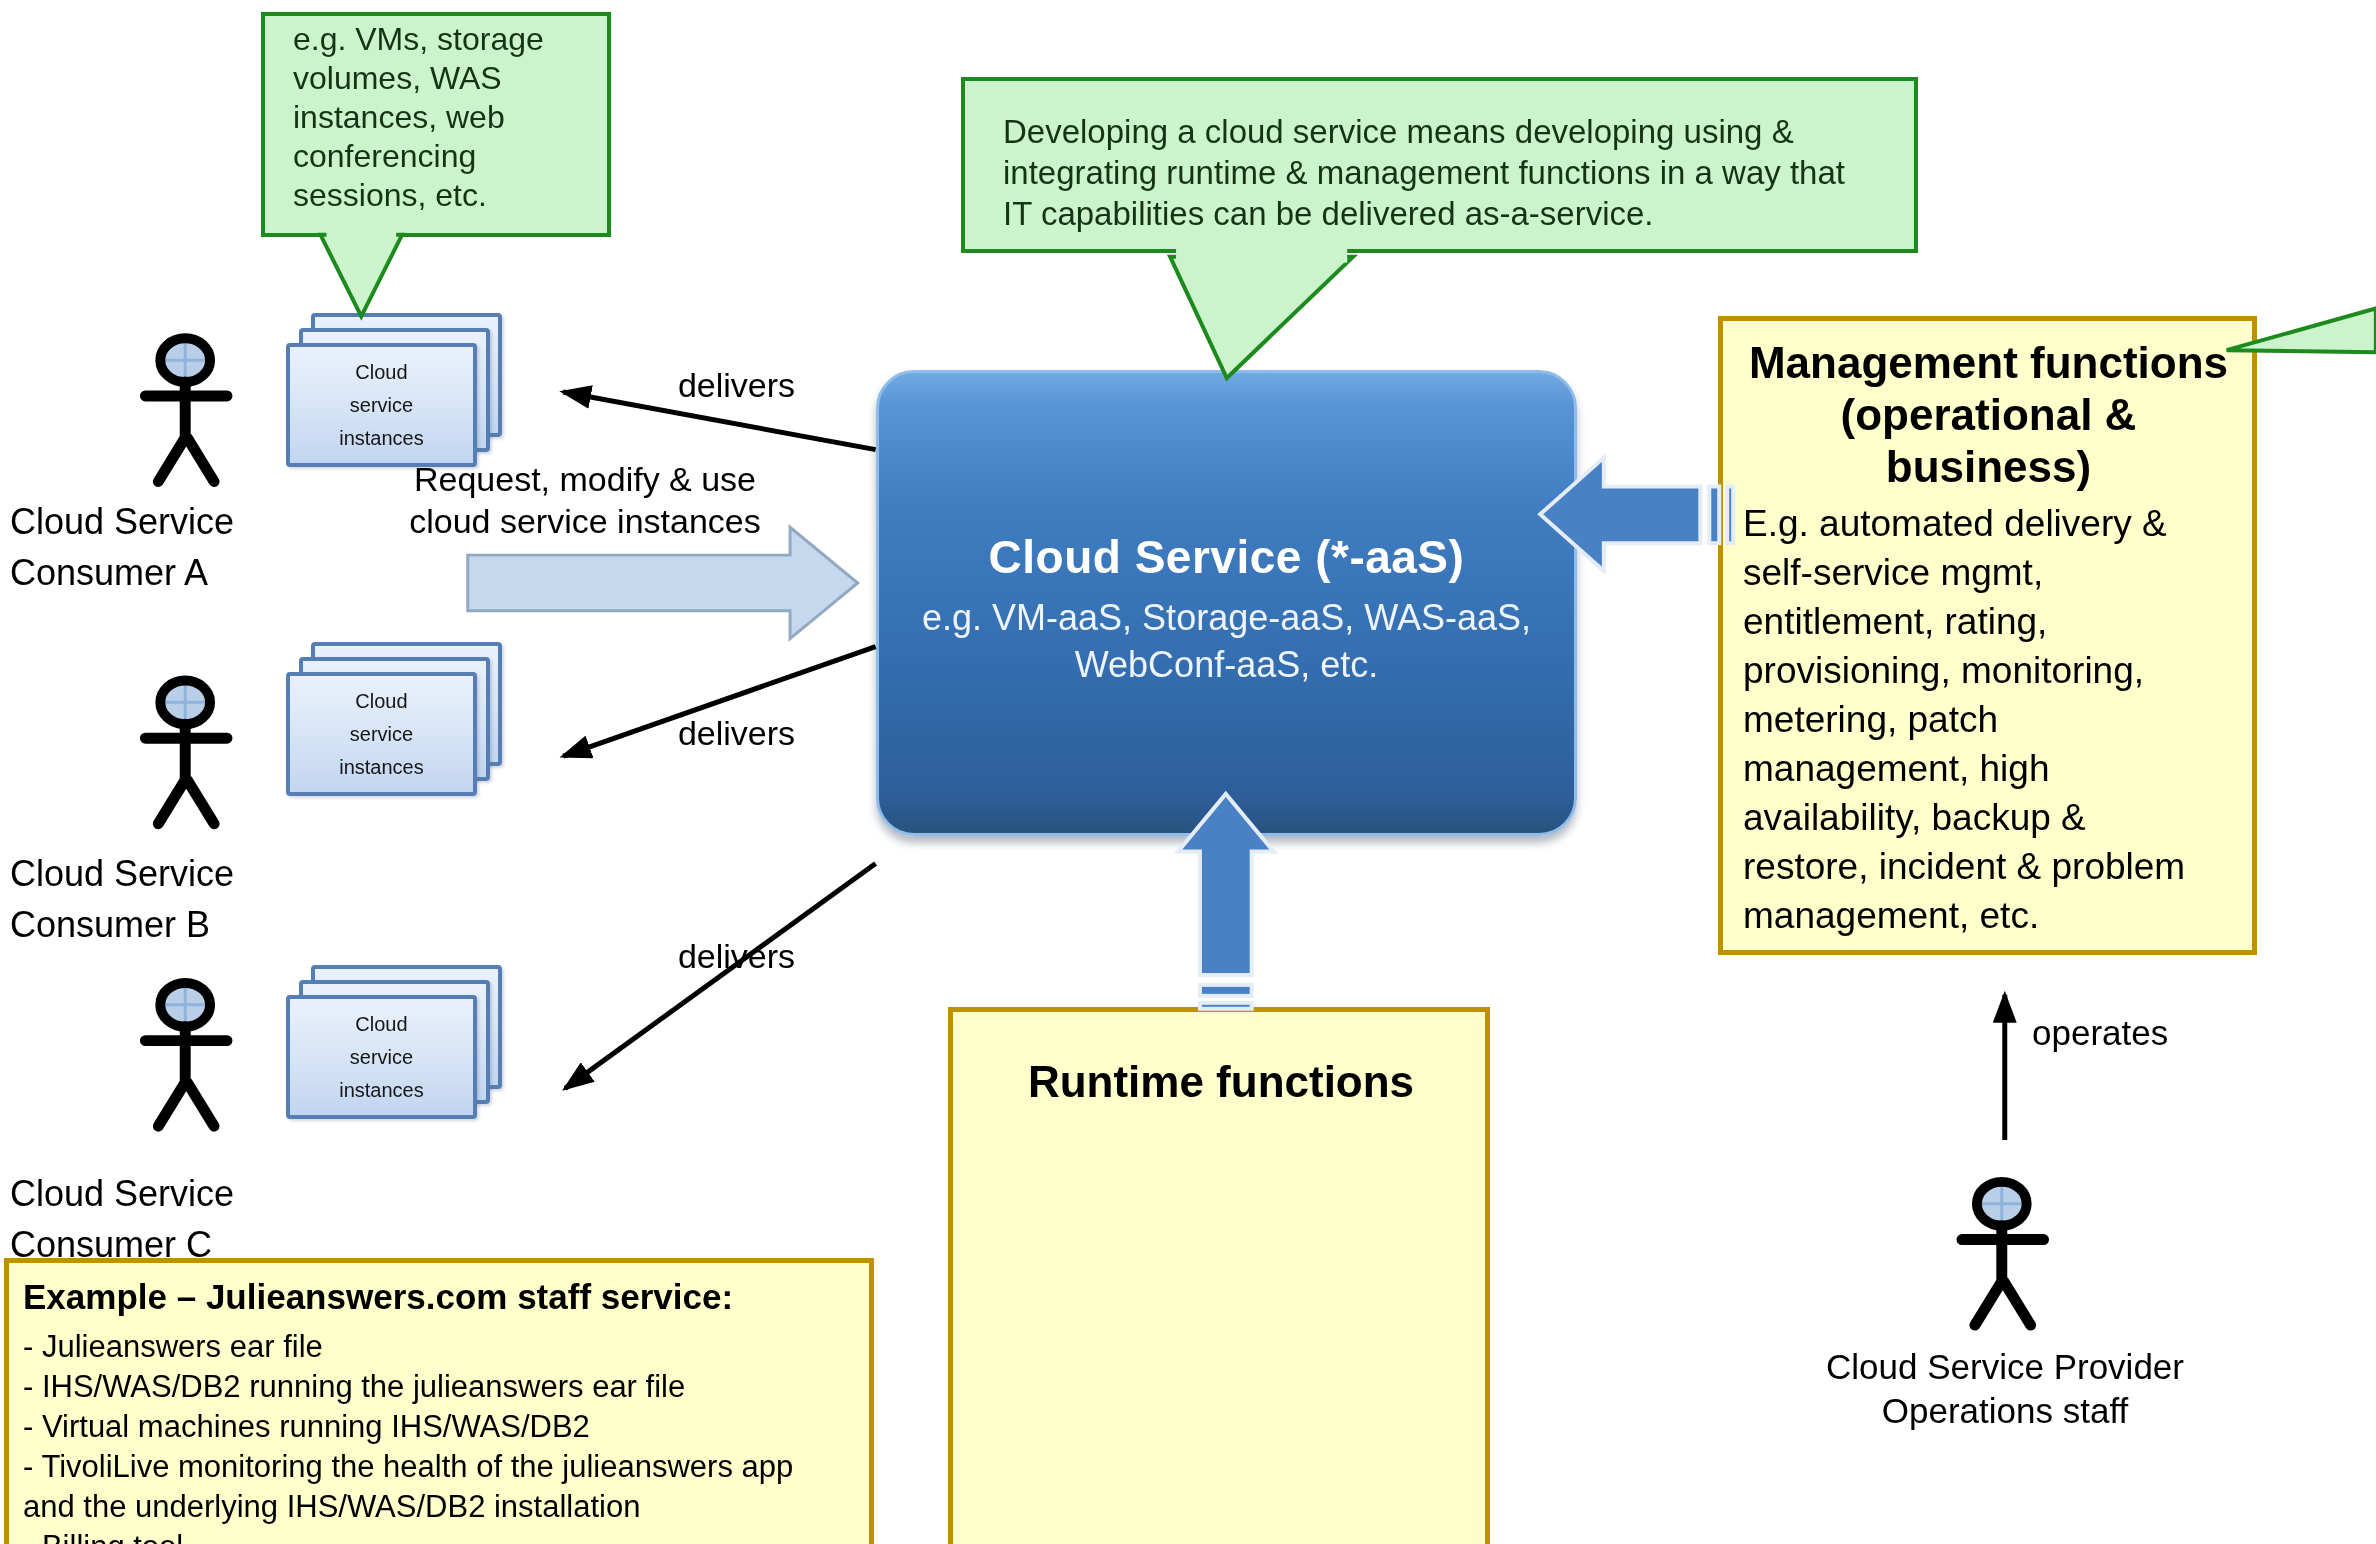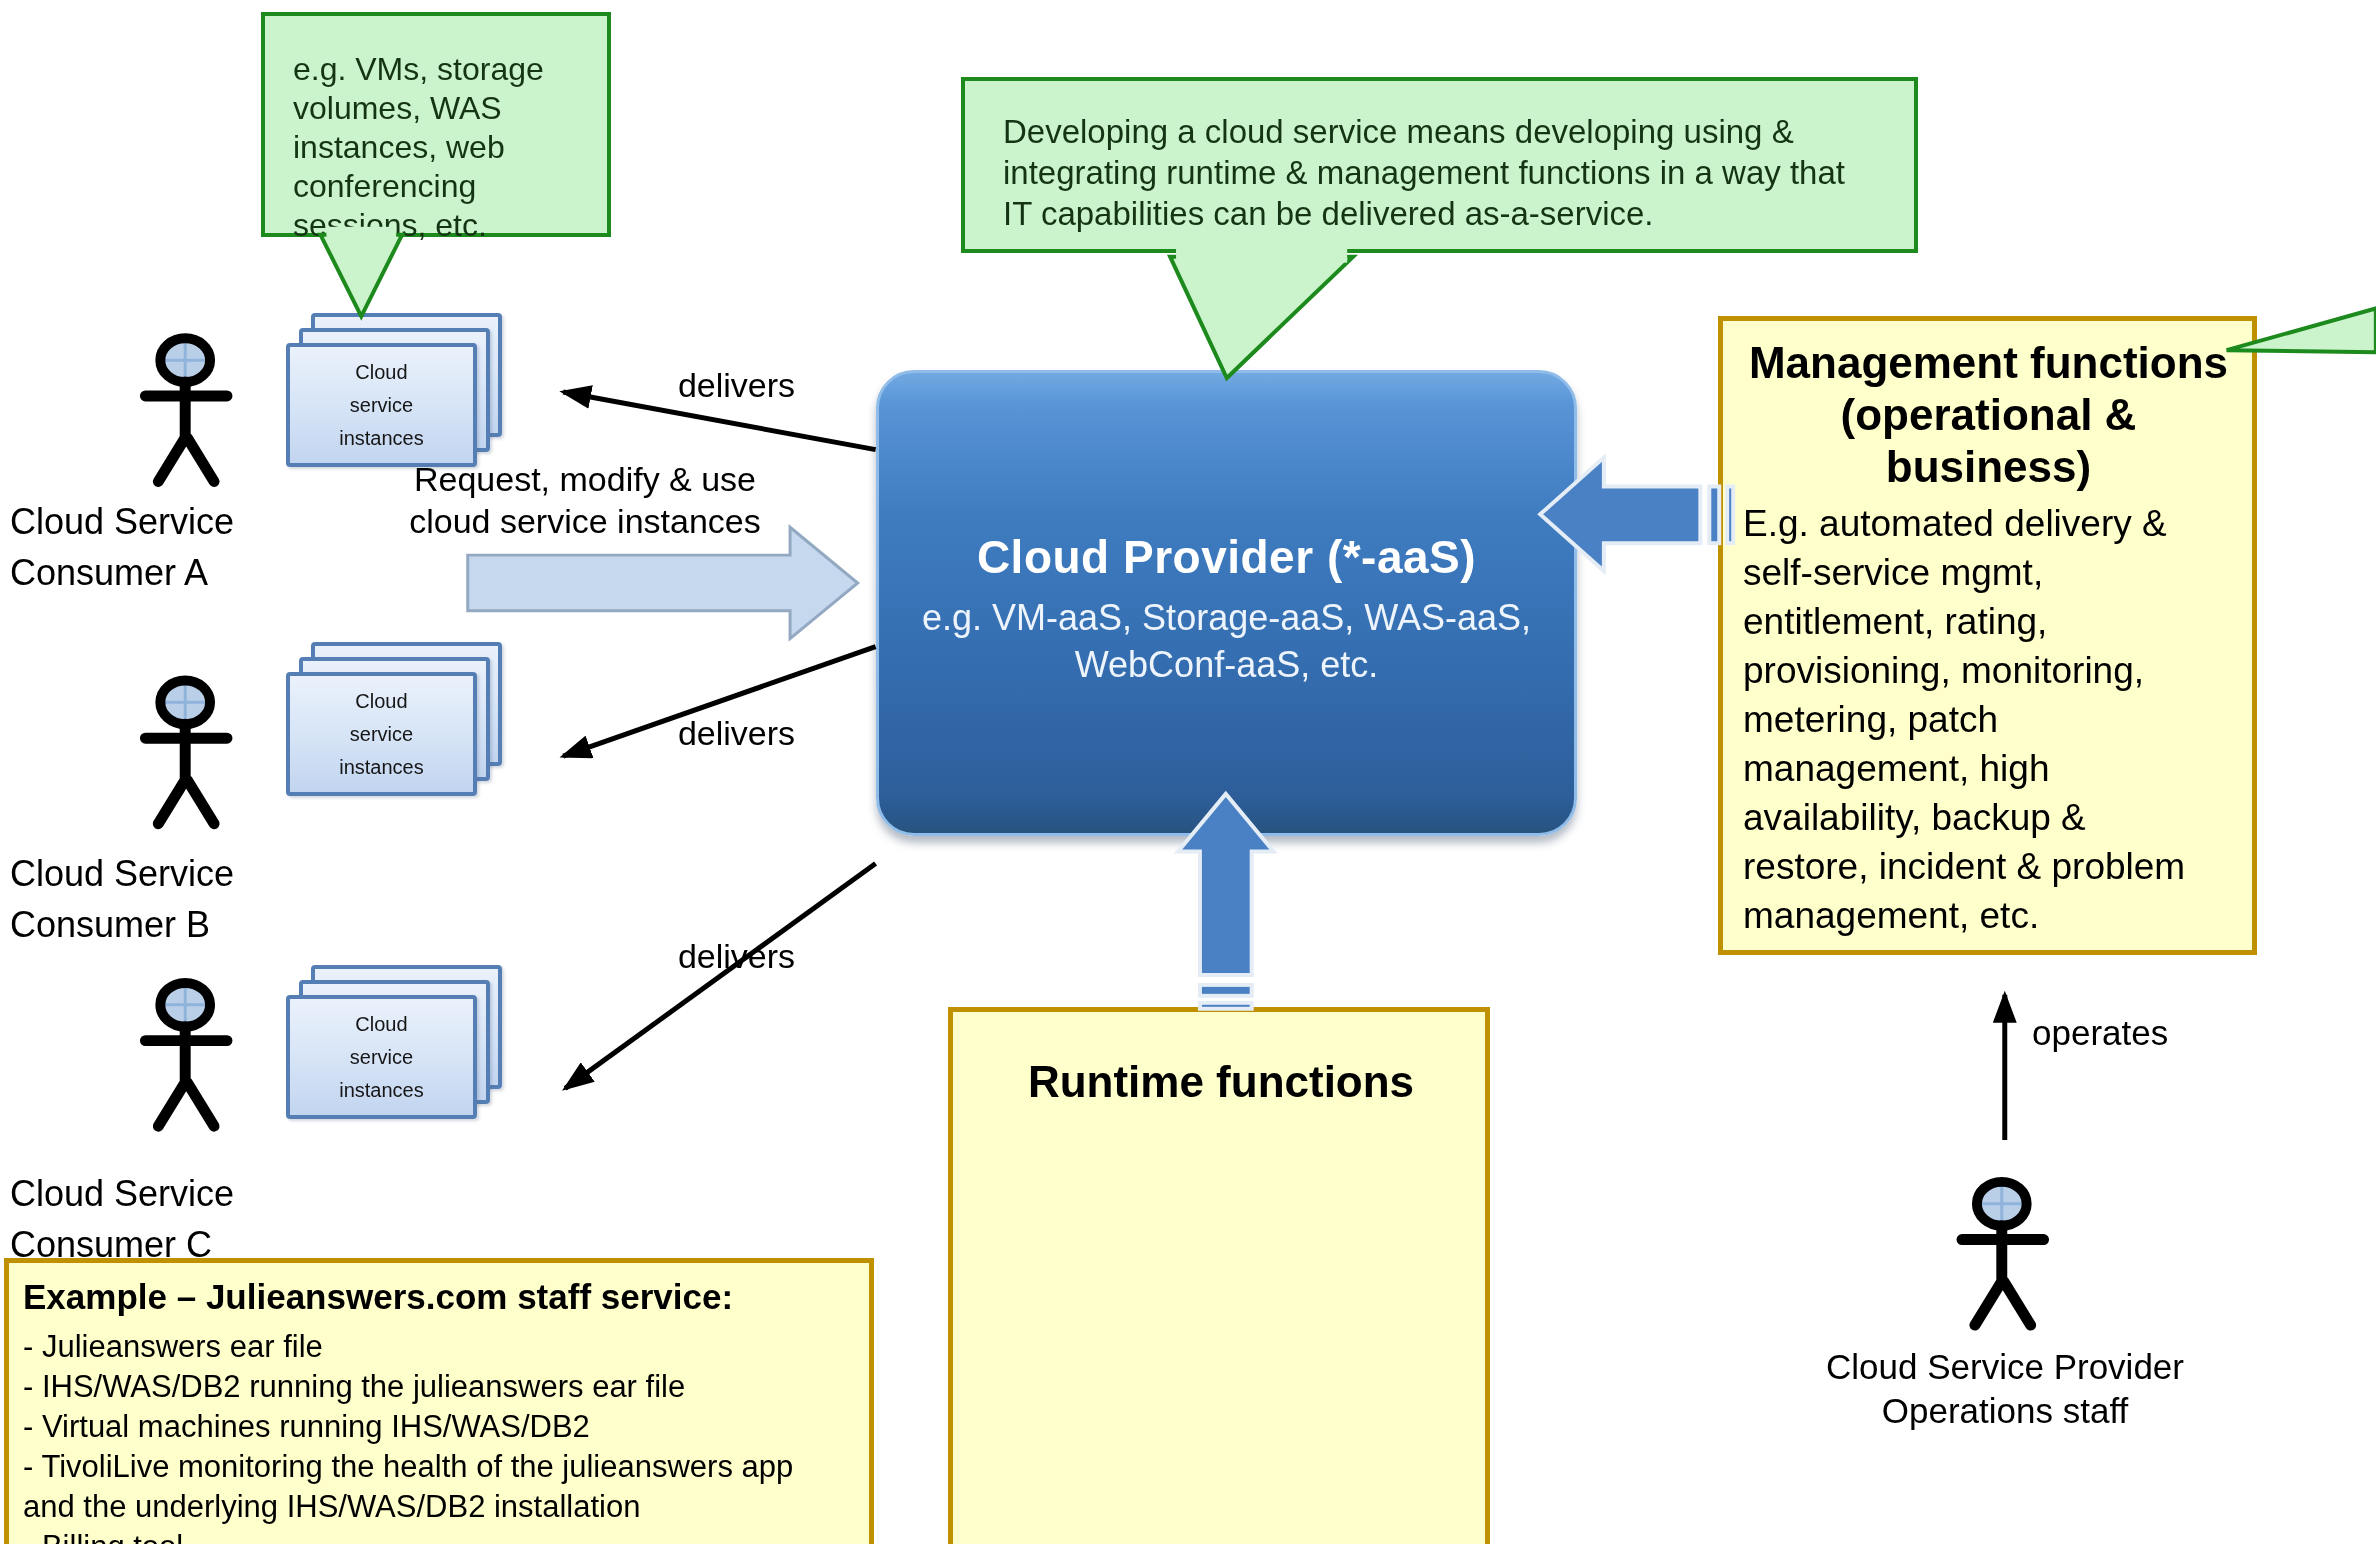--- a/index.html
+++ b/index.html
@@ -7,21 +7,21 @@
     position:relative;width:2376px;height:1544px;background:#ffffff;
     overflow:hidden;font-family:"Liberation Sans","DejaVu Sans",sans-serif;color:#111;
   }
   .pre{white-space:pre-line;}
   
   .callout{
     position:absolute;background:#ccf4cc;border:4px solid #1d8a1d;
     box-sizing:border-box;z-index:2;
   }
   .callout-text{font-size:33px;line-height:41px;color:#143414;}
-  #callout-instances{left:261px;top:12px;width:350px;height:225px;padding:34px 6px 0 28px;}
+  #callout-instances{left:261px;top:12px;width:350px;height:225px;padding:4px 6px 0 28px;}
   #callout-instances .callout-text{font-size:32px;line-height:39px;}
   #callout-developing{left:961px;top:77px;width:957px;height:176px;padding:30px 6px 0 38px;}
   
   .cloud-box{
     position:absolute;left:876px;top:370px;width:701px;height:466px;
     border-radius:38px;box-sizing:border-box;z-index:2;
     background:linear-gradient(180deg,#72a9e2 0%,#5894d6 7%,#3f7cc0 30%,#356fb2 60%,#2d5e9a 92%,#27537f 100%);
     border:3px solid #8fbce8;
     box-shadow:0 7px 9px rgba(40,60,90,0.35);
     text-align:center;color:#ffffff;padding-top:157px;
@@ -79,21 +79,21 @@
 sessions, etc.</div>
   </div>
 
   <div class="callout" id="callout-developing">
     <div class="callout-text pre">Developing a cloud service means developing using &amp;
 integrating runtime &amp; management functions in a way that
 IT capabilities can be delivered as-a-service.</div>
   </div>
 
   <div class="cloud-box">
-    <div class="cloud-title">Cloud Provider (*-aaS)</div>
+    <div class="cloud-title">Cloud Service (*-aaS)</div>
     <div class="cloud-sub pre">e.g. VM-aaS, Storage-aaS, WAS-aaS,
 WebConf-aaS, etc.</div>
   </div>
 
   <div class="ybox" id="mgmt-box">
     <div class="ybox-title pre">Management functions
 (operational &amp;
 business)</div>
     <div class="ybox-body pre">E.g. automated delivery &amp;
 self-service mgmt,

